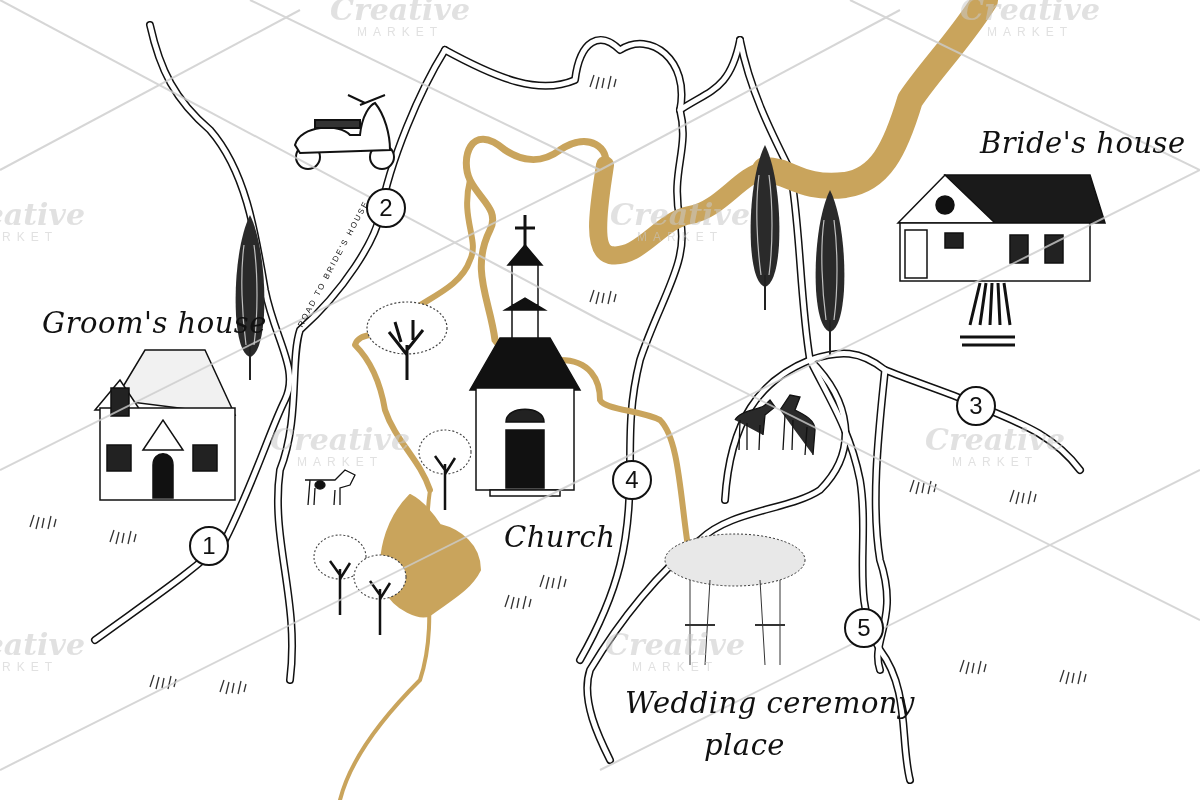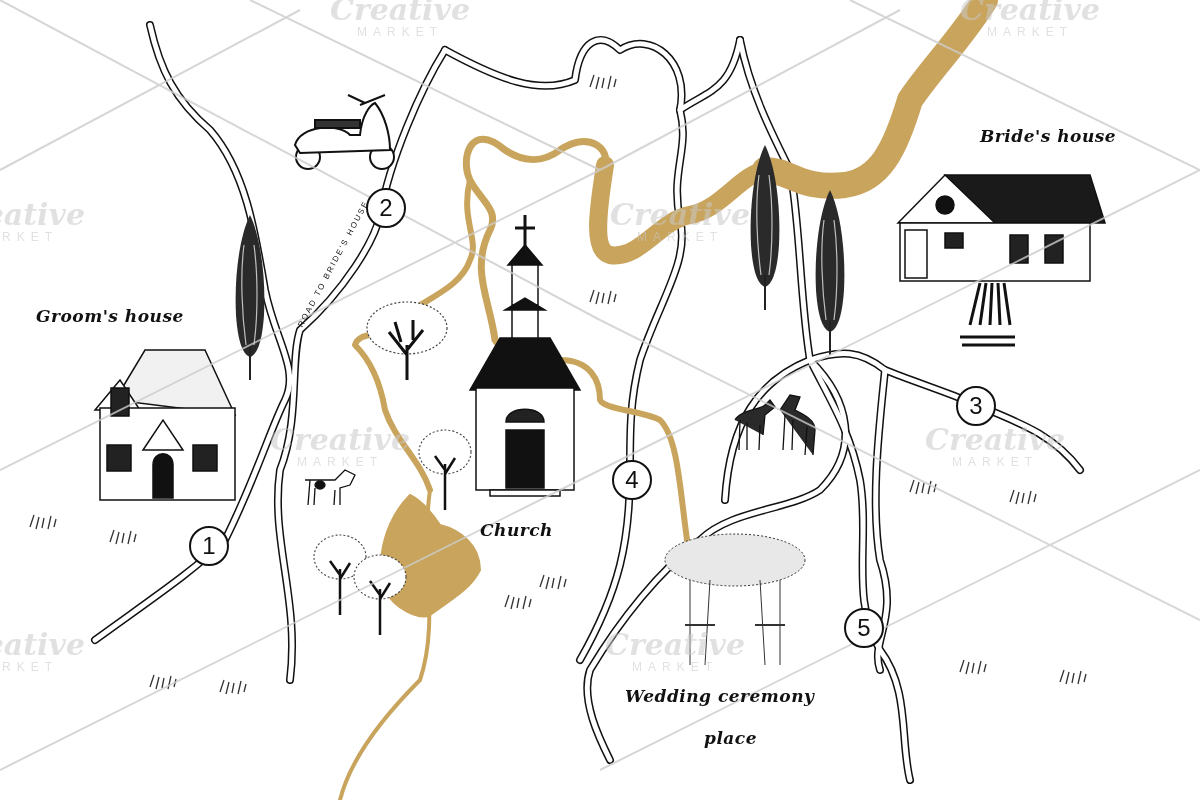--- a/index.html
+++ b/index.html
@@ -1,19 +1,19 @@
 <!DOCTYPE html>
 <html><head>
 <meta charset="utf-8">
 <style>
   html, body { margin:0; padding:0; background:#ffffff; }
   body { width:1200px; height:800px; overflow:hidden; position:relative; font-family:"DejaVu Serif", serif; }
   #map { position:absolute; left:0; top:0; width:1200px; height:800px; }
   .label { position:absolute; font-family:"DejaVu Serif", serif; font-style:italic; color:#111; white-space:nowrap; letter-spacing:0.5px; }
-  .label.big { font-size:17px;font-weight:bold; }
+  .label.big { font-size:29px; }
   .marker { position:absolute; width:40px; height:40px; border:2px solid #111; border-radius:50%; background:#fff;
             display:flex; align-items:center; justify-content:center; font-family:"Liberation Sans", sans-serif; font-size:24px; color:#111; box-sizing:border-box; cursor:pointer; }
   .road-text { position:absolute; font-family:"Liberation Sans", sans-serif; font-size:8px; letter-spacing:2px; color:#111; transform-origin:left center; white-space:nowrap; }
   .wm { position:absolute; text-align:center; color:rgba(200,200,200,0.55); pointer-events:none; }
   .wm .w1 { font-family:"DejaVu Serif", serif; font-style:italic; font-weight:bold; font-size:30px; line-height:30px; }
   .wm .w2 { font-family:"Liberation Sans", sans-serif; font-size:12px; letter-spacing:6px; }
 </style>
 </head>
 <body>
 
@@ -196,23 +196,23 @@
   </div>
 <div class="wm" style="left:-55px;top:630px;">
     <div class="w1">Creative</div>
     <div class="w2">MARKET</div>
   </div>
 <div class="wm" style="left:605px;top:630px;">
     <div class="w1">Creative</div>
     <div class="w2">MARKET</div>
   </div>
 
-<div class="label big" style="left:36px;top:306px;text-align:center;">Groom's house</div>
+<div class="label big" style="left:42px;top:306px;text-align:center;">Groom's house</div>
 <div class="label big" style="left:980px;top:126px;">Bride's house</div>
-<div class="label big" style="left:480px;top:520px;">Church</div>
+<div class="label big" style="left:504px;top:520px;">Church</div>
 <div class="label big" style="left:625px;top:686px;text-align:center;">Wedding ceremony</div>
 <div class="label big" style="left:704px;top:728px;">place</div>
 
 <div class="road-text" style="left:300px;top:322px;transform:rotate(-62deg);">ROAD TO BRIDE'S HOUSE</div>
 
 <div class="marker" style="left:189px;top:526px;">1</div>
 <div class="marker" style="left:366px;top:188px;">2</div>
 <div class="marker" style="left:956px;top:386px;">3</div>
 <div class="marker" style="left:612px;top:460px;">4</div>
 <div class="marker" style="left:844px;top:608px;">5</div>

